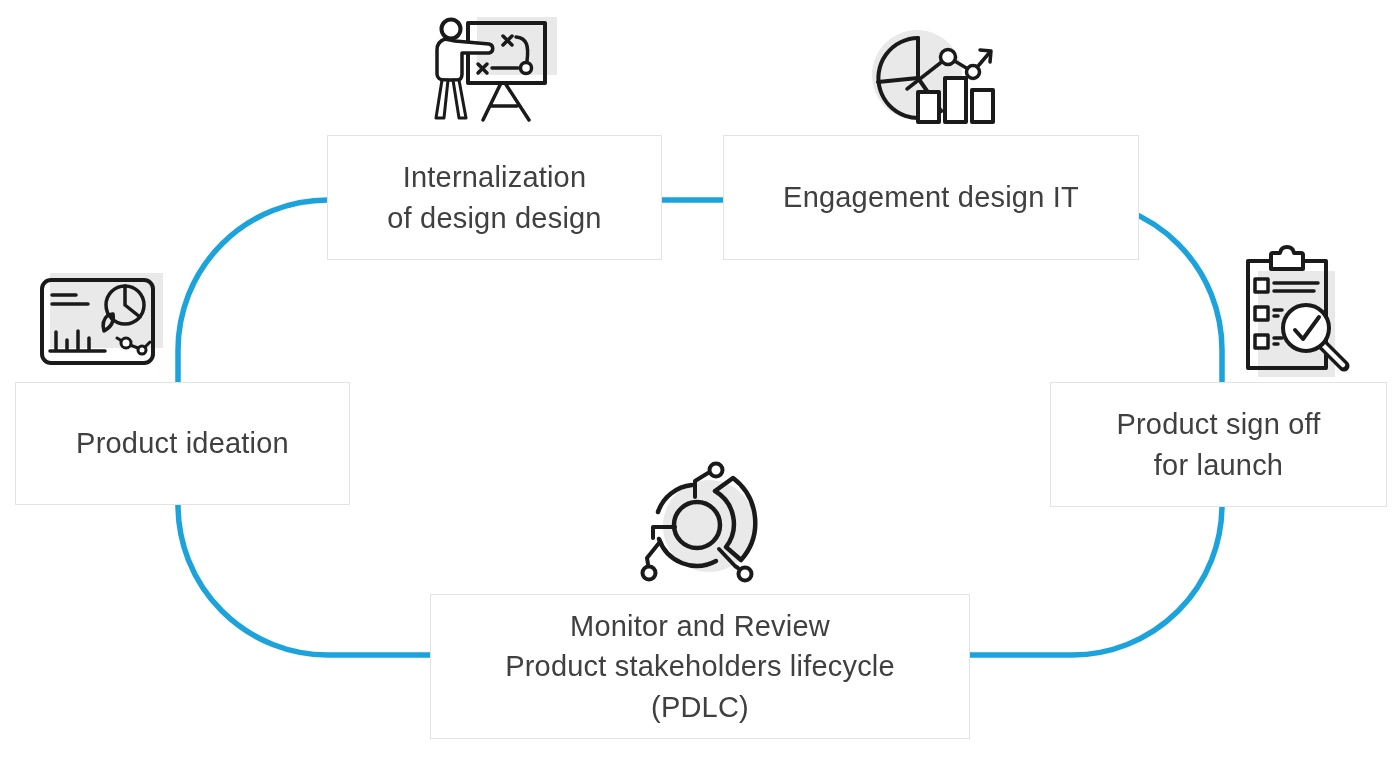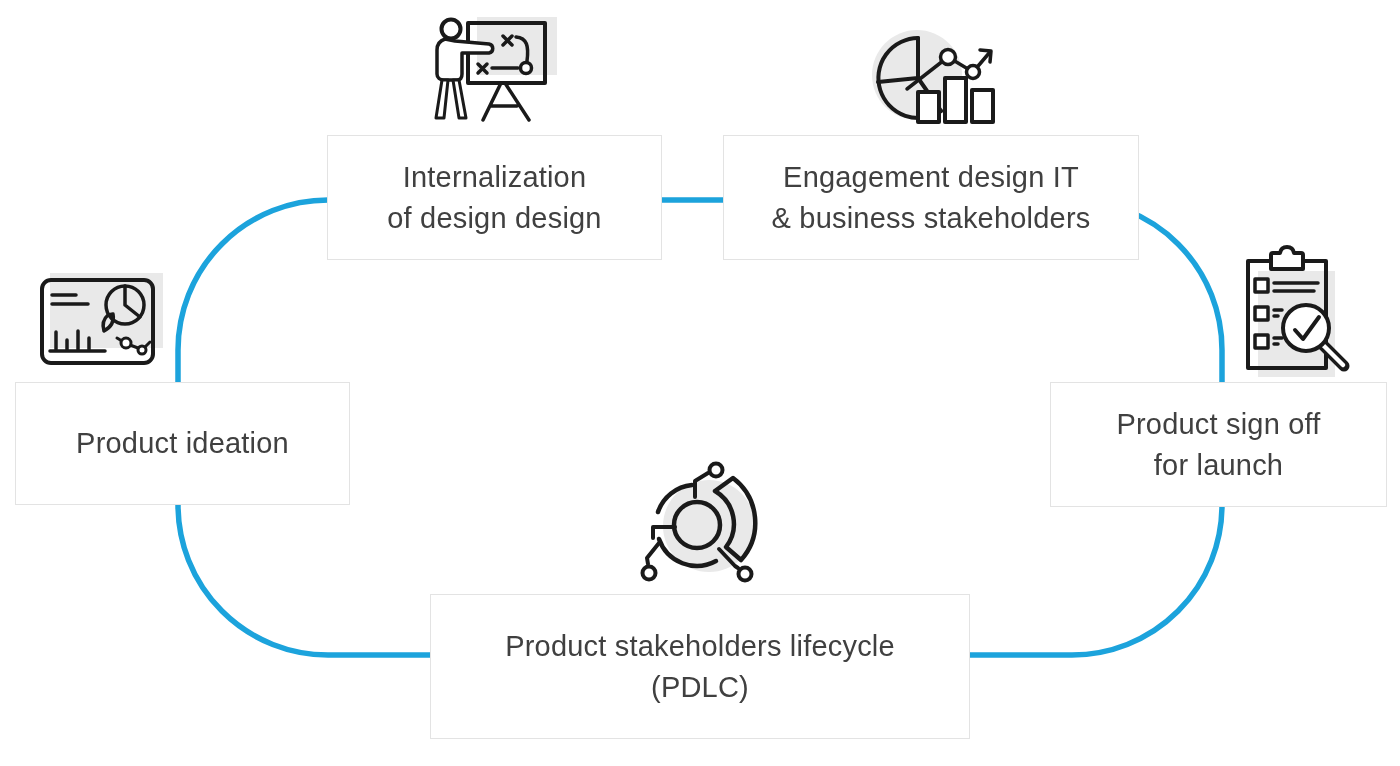--- a/index.html
+++ b/index.html
@@ -111,30 +111,30 @@
     </svg>
   </div>
 
   <div class="stage-box" style="left:327px;top:135px;width:333px;height:123px">
     <span class="line">Internalization</span>
     <span class="line">of design design</span>
   </div>
 
   <div class="stage-box" style="left:723px;top:135px;width:414px;height:123px">
     <span class="line">Engagement design IT</span>
-    <span class="line">&amp; business stakeholders</span>
   </div>
 
   <div class="stage-box" style="left:15px;top:382px;width:333px;height:121px">
     <span class="line">Product ideation</span>
   </div>
 
   <div class="stage-box" style="left:1050px;top:382px;width:335px;height:123px">
     <span class="line">Product sign off</span>
     <span class="line">for launch</span>
   </div>
 
   <div class="stage-box" style="left:430px;top:594px;width:538px;height:143px">
+    <span class="line">Monitor and Review</span>
     <span class="line">Product stakeholders lifecycle</span>
     <span class="line">(PDLC)</span>
   </div>
 
 </div>
 
 </body></html>

